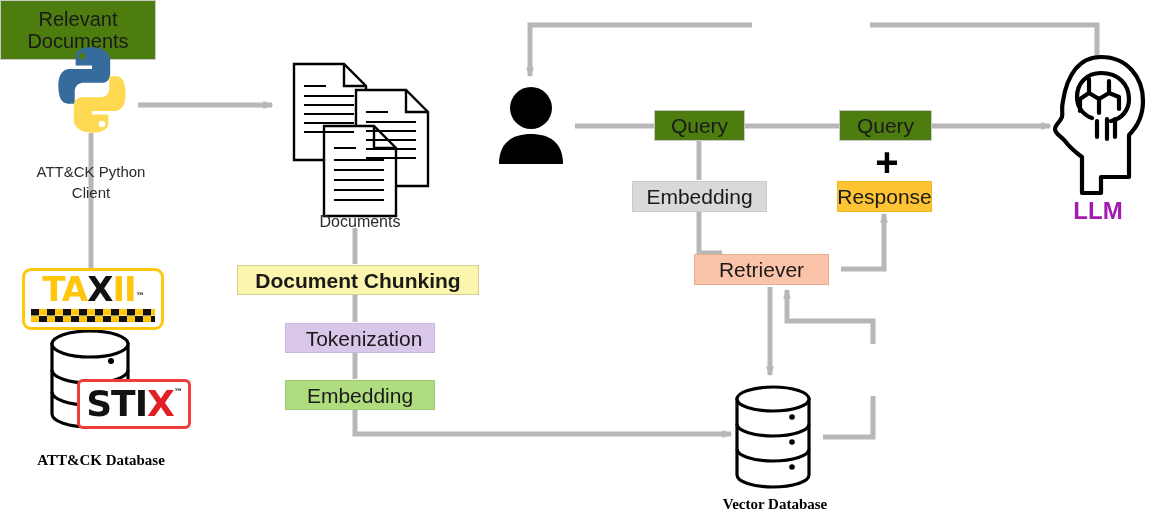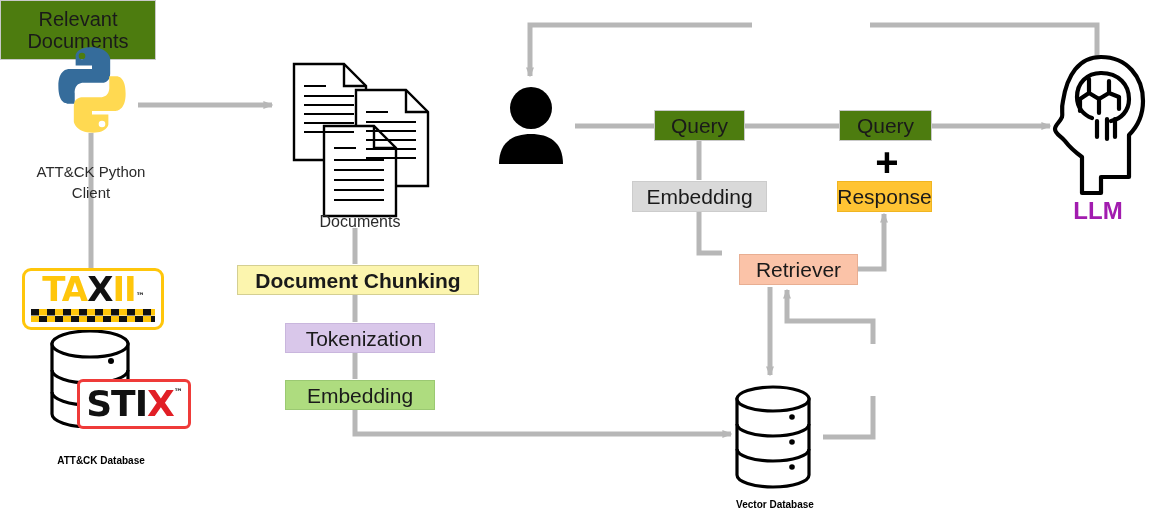--- a/index.html
+++ b/index.html
@@ -20,21 +20,21 @@
   .box.green{background:#aedc7f;border-color:#9bc972;}
   .box.blue{background:#cbe4f7;border-color:#a9cde9;}
   .box.gray{background:#d9d9d9;border-color:#cccccc;}
   .box.amber{background:#ffc433;border-color:#f0b521;}
   .box.salmon{background:#fbc3a8;border-color:#e8ae92;}
   .box.plain{background:#4d7c0f;border-color:#c9c9c9;}
   .box.two-line{line-height:1.12;white-space:normal;text-align:center;
                 display:flex;flex-direction:column;justify-content:center;}
 
   .caption{font-size:15px;color:#2b2b2b;text-align:center;}
-  .caption.bold{font-weight:bold;font-size:10px;color:#000;}
+  .caption.bold{font-weight:bold;font-size:15px;color:#000;font-family:Liberation Serif, serif;}
   .caption.big{font-size:24px;font-weight:bold;color:#a21caf;}
 
   .plus{position:absolute;font-size:40px;font-weight:bold;line-height:1;color:#000;}
 
   
   .pylogo{position:absolute;}
   
   .taxii{position:absolute;background:#ffffff;border:3px solid #ffc60b;
          border-radius:9px;overflow:hidden;}
   .taxii-word{position:absolute;left:0;top:0;width:100%;height:64%;
@@ -208,21 +208,21 @@
         <path d="M52,20 C70,20 80,32 80,46 C80,58 72,66 62,68"></path>
         <path d="M52,20 C38,20 28,30 28,44 C28,54 34,62 43,65"></path>
         <path d="M40,26 L40,40 M40,40 L31,46 M40,40 L50,46 M50,46 L50,60 M50,46 L60,40
                  M60,40 L60,28 M60,40 L70,44 M31,46 L31,58 M70,44 L70,56"></path>
         <path d="M58,66 L58,86 M66,66 L66,84 M48,68 L48,84"></path>
       </g>
     </svg>
   </div>
   <div class="lbl caption big" style="left:1049px;top:196px;width:98px;height:30px;">LLM</div>
 
-  <div class="lbl box salmon" style="left:739px;top:254px;width:119px;height:31px;">Retriever</div>
+  <div class="lbl box salmon" style="left:694px;top:254px;width:135px;height:31px;">Retriever</div>
 
   <div class="box plain two-line" style="left:865px;top:344px;width:142px;height:52px;
        display:flex;align-items:center;font-size:20px;">
     <span>Relevant</span>
     <span>Documents</span>
   </div>
 
   <div class="node" style="left:733px;top:385px;width:80px;height:105px;">
     <svg viewBox="0 0 80 105" width="80" height="105">
       <g fill="#ffffff" stroke="#000" stroke-width="3.2">

